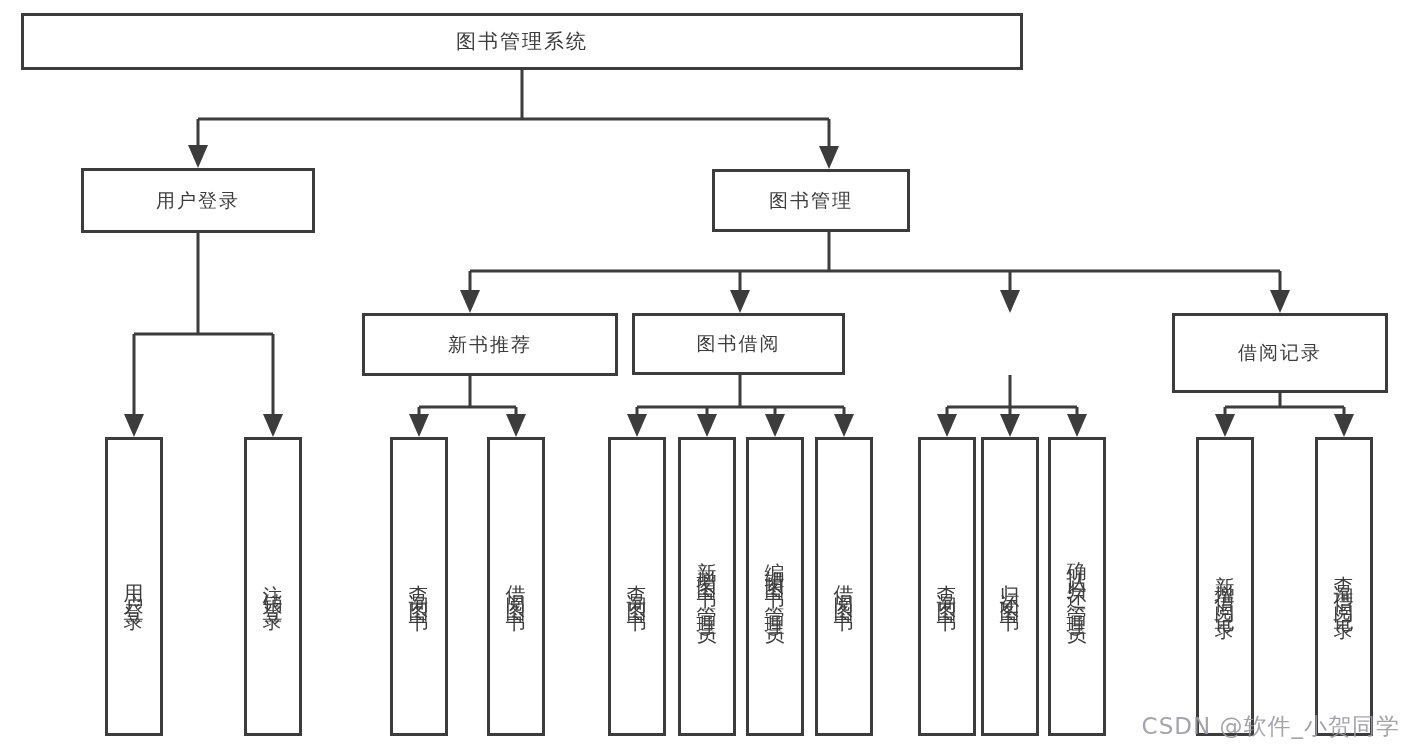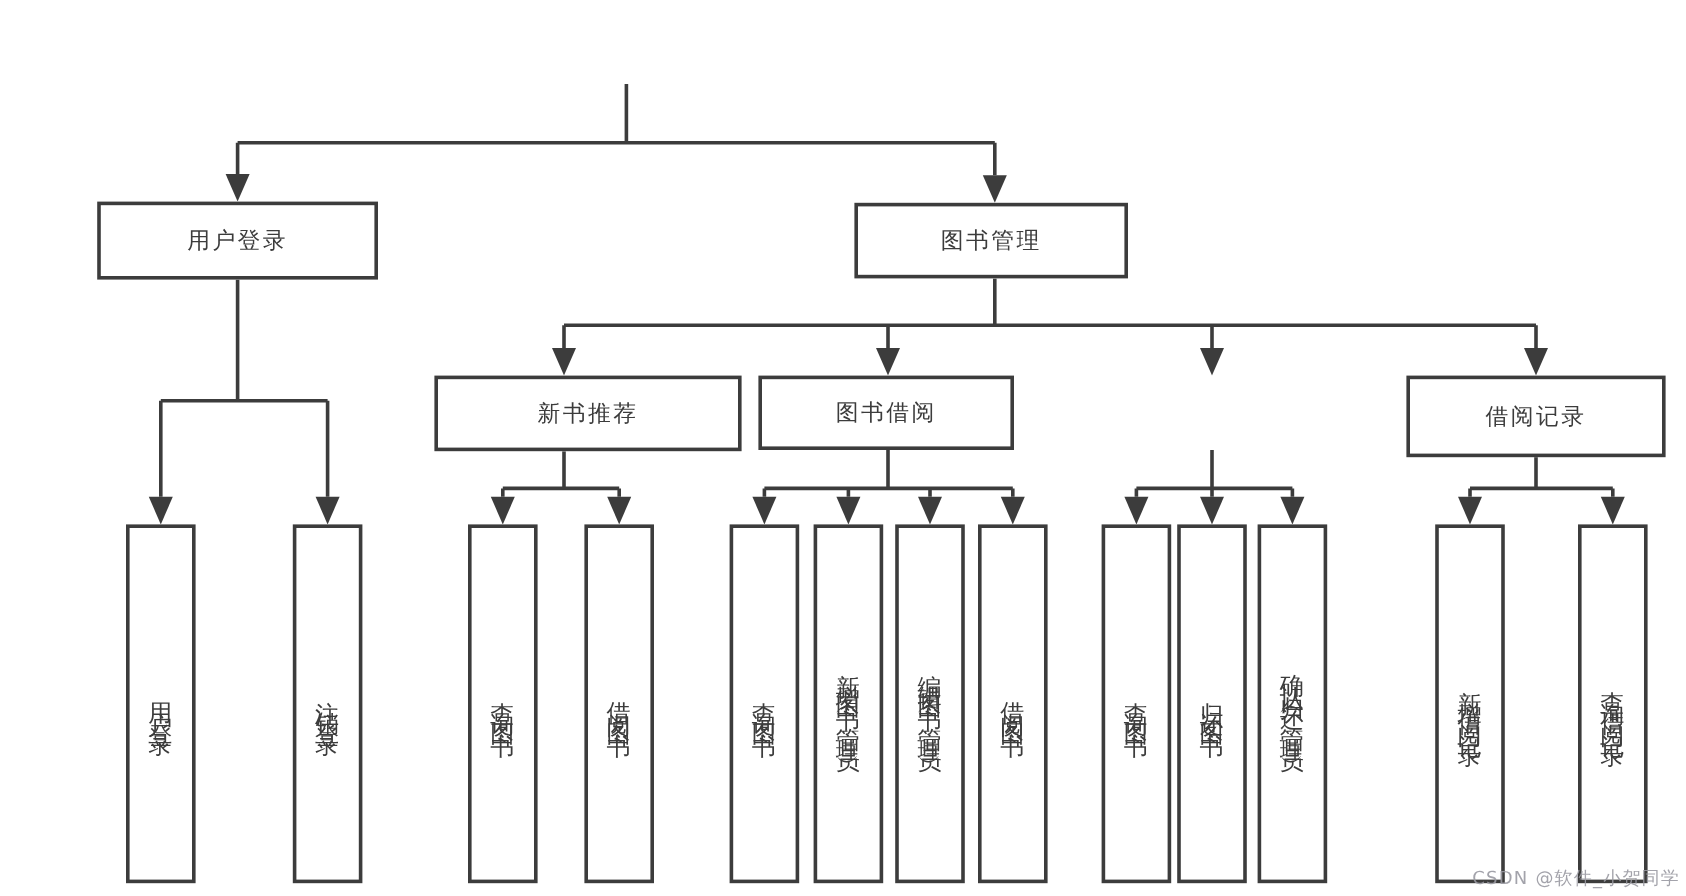--- a/index.html
+++ b/index.html
@@ -40,21 +40,21 @@
     text-orientation: mixed;
     font-size: 20px;
     letter-spacing: 9px;
     line-height: 1;
     white-space: nowrap;
   }
   .watermark {
     position: absolute;
     right: 5px;
     bottom: 5px;
-    font-size: 15px;
+    font-size: 23px;
     color: #9a9aa2;
     opacity: 0.9;
     letter-spacing: 1px;
     white-space: nowrap;
   }
 </style>
 </head>
 <body>
 
 <div class="canvas">
@@ -99,35 +99,38 @@
 
       <polygon points="937,414 957,414 947,437"></polygon>
       <polygon points="1000,414 1020,414 1010,437"></polygon>
       <polygon points="1067,414 1087,414 1077,437"></polygon>
 
       <polygon points="1215,414 1235,414 1225,437"></polygon>
       <polygon points="1334,414 1354,414 1344,437"></polygon>
     </g>
   </svg>
 
+  <div class="node hbox rootbox" style="left:21px; top:13px; width:1002px; height:57px;">
+    <span>图书管理系统</span>
+  </div>
 
   <div class="node hbox" style="left:81px; top:168px; width:234px; height:65px;">
     <span>用户登录</span>
   </div>
-  <div class="node hbox" style="left:712px; top:169px; width:228px; height:63px;">
+  <div class="node hbox" style="left:712px; top:169px; width:198px; height:63px;">
     <span>图书管理</span>
   </div>
 
   <div class="node hbox" style="left:362px; top:313px; width:256px; height:63px;">
     <span>新书推荐</span>
   </div>
   <div class="node hbox" style="left:632px; top:313px; width:213px; height:62px;">
     <span>图书借阅</span>
   </div>
-  <div class="node hbox" style="left:1172px; top:313px; width:216px; height:68px;">
+  <div class="node hbox" style="left:1172px; top:313px; width:216px; height:80px;">
     <span>借阅记录</span>
   </div>
 
   <div class="node vbox" style="left:105px; top:437px; width:58px; height:299px;">
     <span>用户登录</span>
   </div>
   <div class="node vbox" style="left:244px; top:437px; width:58px; height:299px;">
     <span>注销登录</span>
   </div>
 

